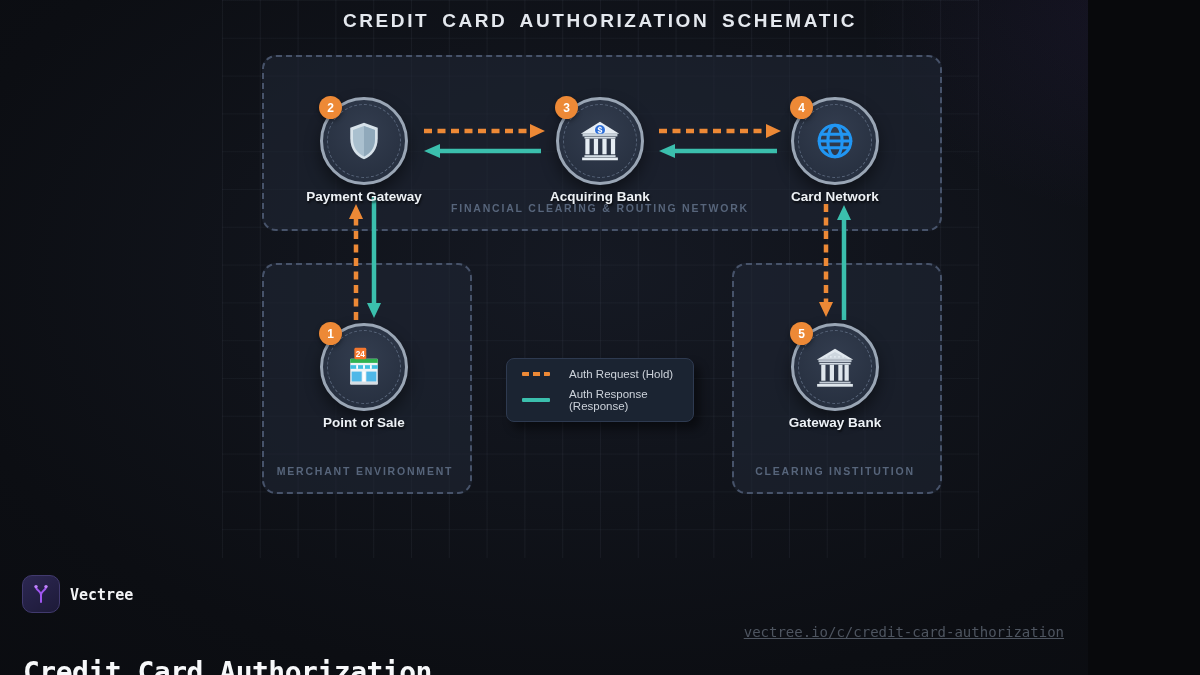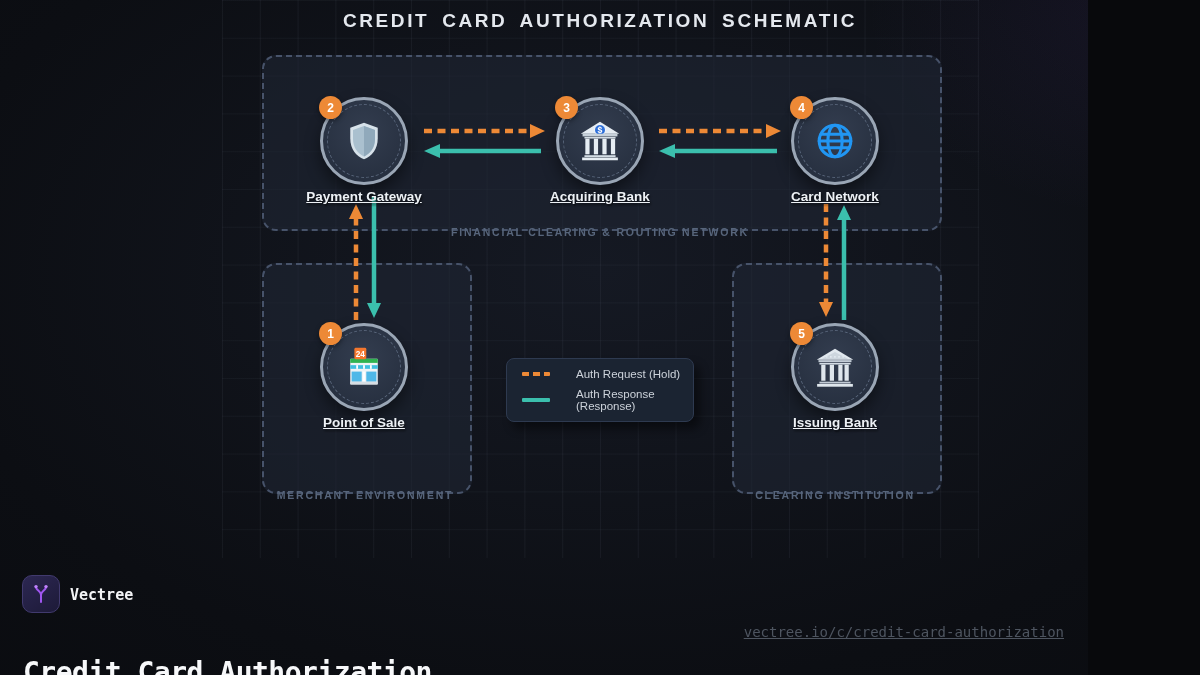--- a/index.html
+++ b/index.html
@@ -25,21 +25,21 @@
   
   .container{
     position:absolute;border:2px dashed #47536a;border-radius:14px;
     background:rgba(32,40,54,0.55);
   }
   #box-clearing{left:262px;top:55px;width:676px;height:172px;}
   #box-merchant{left:262px;top:263px;width:206px;height:227px;}
   #box-issuing{left:732px;top:263px;width:206px;height:227px;}
   .caption{
     position:absolute;text-align:center;color:#57657b;font-size:10.5px;
-    font-weight:bold;letter-spacing:1.8px;margin-top:24px;
+    font-weight:bold;letter-spacing:1.8px;
   }
   #cap-clearing{left:262px;top:202px;width:676px;}
   #cap-merchant{left:262px;top:465px;width:206px;}
   #cap-issuing{left:732px;top:465px;width:206px;}
   
   .node{position:absolute;width:88px;height:88px;}
   .circle{
     position:absolute;inset:0;border-radius:50%;
     border:3px solid #9aa6b5;
     background:radial-gradient(circle at 50% 38%, #333d4f 0%, #273040 75%);
@@ -50,31 +50,31 @@
     position:absolute;inset:4px;border:1.5px dashed #58657a;border-radius:50%;
   }
   .badge{
     position:absolute;left:-1px;top:-1px;width:23px;height:23px;border-radius:50%;
     background:#ED8936;color:#fff;font-size:12px;font-weight:bold;
     display:flex;align-items:center;justify-content:center;
     box-shadow:0 2px 5px rgba(0,0,0,0.4);
   }
   .node-label{
     position:absolute;width:220px;text-align:center;color:#edf1f5;
-    font-size:13.5px;font-weight:bold;text-shadow:1px 2px 2px rgba(0,0,0,0.65);text-decoration:underline;
+    font-size:13.5px;font-weight:bold;text-shadow:1px 2px 2px rgba(0,0,0,0.65);
   }
   
   .legend{
     position:absolute;left:506px;top:358px;width:188px;height:64px;
     background:#1b2432;border:1px solid #2e3a50;border-radius:8px;
     box-shadow:6px 7px 10px rgba(0,0,0,0.45);
     display:flex;flex-direction:column;justify-content:space-evenly;
     padding:2px 0;box-sizing:border-box;
   }
-  .legend-row{display:flex;align-items:center;gap:26px;padding-left:15px;}
+  .legend-row{display:flex;align-items:center;gap:19px;padding-left:15px;}
   .swatch{width:28px;height:4px;flex:0 0 28px;border-radius:1px;}
   .swatch.dashed{background:repeating-linear-gradient(90deg,#ED8936 0 7px,transparent 7px 11px);}
   .swatch.solid{background:#3BBFAD;}
   .legend-text{color:#ccd2da;font-size:11.5px;}
   
   #arrows{position:absolute;left:0;top:0;width:1200px;height:560px;}
   .req{stroke:#ED8936;stroke-width:4.5;stroke-dasharray:8 5.5;}
   .req-head{fill:#ED8936;}
   .res{stroke:#3BBFAD;stroke-width:4.5;}
   .res-head{fill:#3BBFAD;}
@@ -238,21 +238,21 @@
         <rect x="9" y="21.5" width="4.6" height="17.5" fill="#dfe6ec"></rect>
         <rect x="18.3" y="21.5" width="4.6" height="17.5" fill="#dfe6ec"></rect>
         <rect x="27.6" y="21.5" width="4.6" height="17.5" fill="#dfe6ec"></rect>
         <rect x="36.9" y="21.5" width="4.6" height="17.5" fill="#dfe6ec" transform="translate(-2.5 0)"></rect>
         <rect x="7" y="40" width="34" height="2" fill="#c3ccd6"></rect>
         <rect x="4.5" y="42.5" width="39" height="3" fill="#dfe6ec"></rect>
       </svg>
     </div>
     <div class="badge">5</div>
   </div>
-  <div class="node-label" style="left:725px;top:415px">Issuing Bank</div>
+  <div class="node-label" style="left:725px;top:415px">Gateway Bank</div>
 
   <div class="caption" id="cap-clearing">FINANCIAL CLEARING &amp; ROUTING NETWORK</div>
   <div class="caption" id="cap-merchant">MERCHANT ENVIRONMENT</div>
   <div class="caption" id="cap-issuing">CLEARING INSTITUTION</div>
 
   <div class="legend">
     <div class="legend-row">
       <span class="swatch dashed"></span>
       <span class="legend-text">Auth Request (Hold)</span>
     </div>

